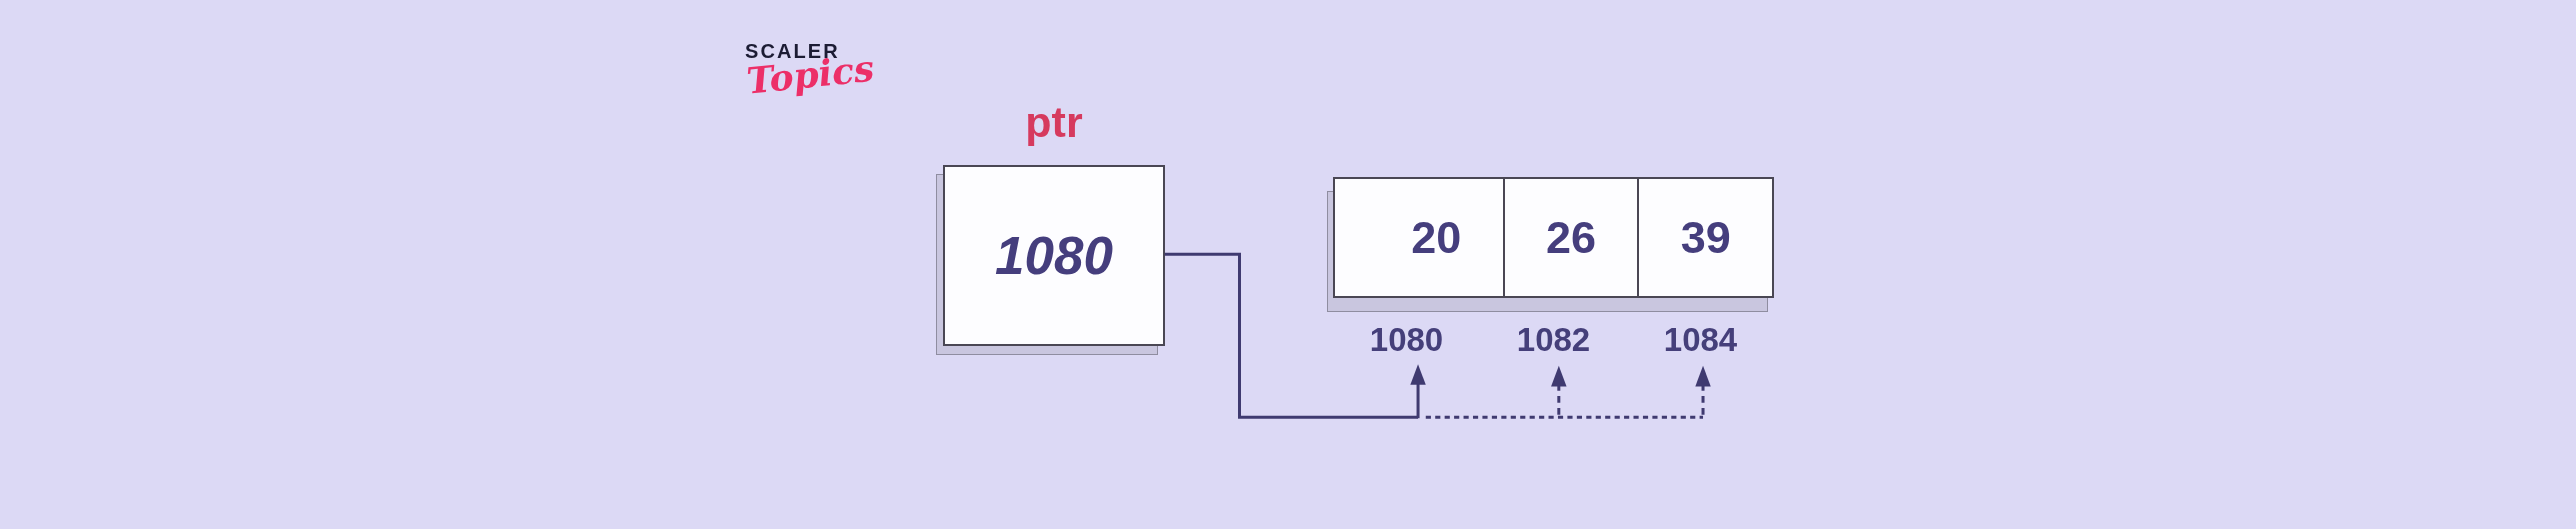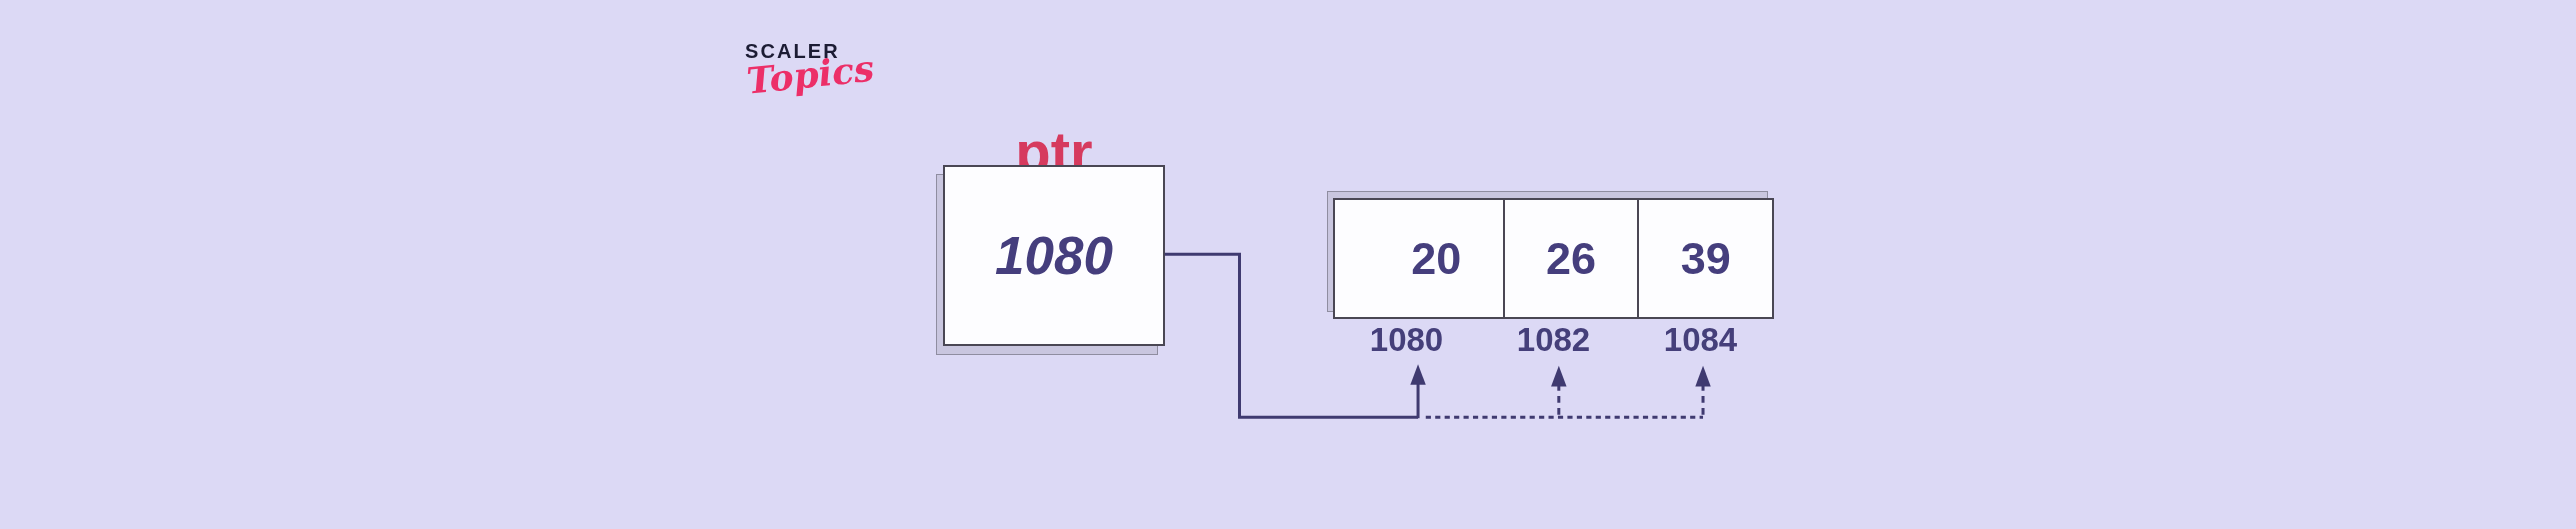--- a/index.html
+++ b/index.html
@@ -29,24 +29,24 @@
     font-size: 36px;
     line-height: 1;
     margin-top: 1.7px;
     transform: rotate(-6deg);
     transform-origin: left top;
   }
 
   
   .ptr-label {
     position: absolute;
-    left: 943px; top: 118px; width: 222px;
+    left: 943px; top: 98px; width: 222px;
     text-align: center;
     color: #d63a5e;
-    font-size: 58px;
+    font-size: 43px;
     font-weight: 700;
   }
   .ptr-shadow {
     position: absolute;
     left: 936px; top: 174px;
     width: 222px; height: 181px;
     background: #c9c6df;
     border: 1.7px solid #8f8da0;
     box-sizing: border-box;
   }
@@ -84,21 +84,21 @@
   .array-shadow {
     position: absolute;
     left: 1327px; top: 191px;
     width: 441px; height: 121px;
     background: #c9c6df;
     border: 1.7px solid #8f8da0;
     box-sizing: border-box;
   }
   .array-box {
     position: absolute;
-    left: 1333px; top: 198px;
+    left: 1333px; top: 177px;
     width: 441px; height: 121px;
     background: #fdfdff;
     border: 2.6px solid #4a4754;
     box-sizing: border-box;
     display: flex;
     padding-left: 35px;
   }
   .array-cell {
     flex: 1;
     display: flex;

